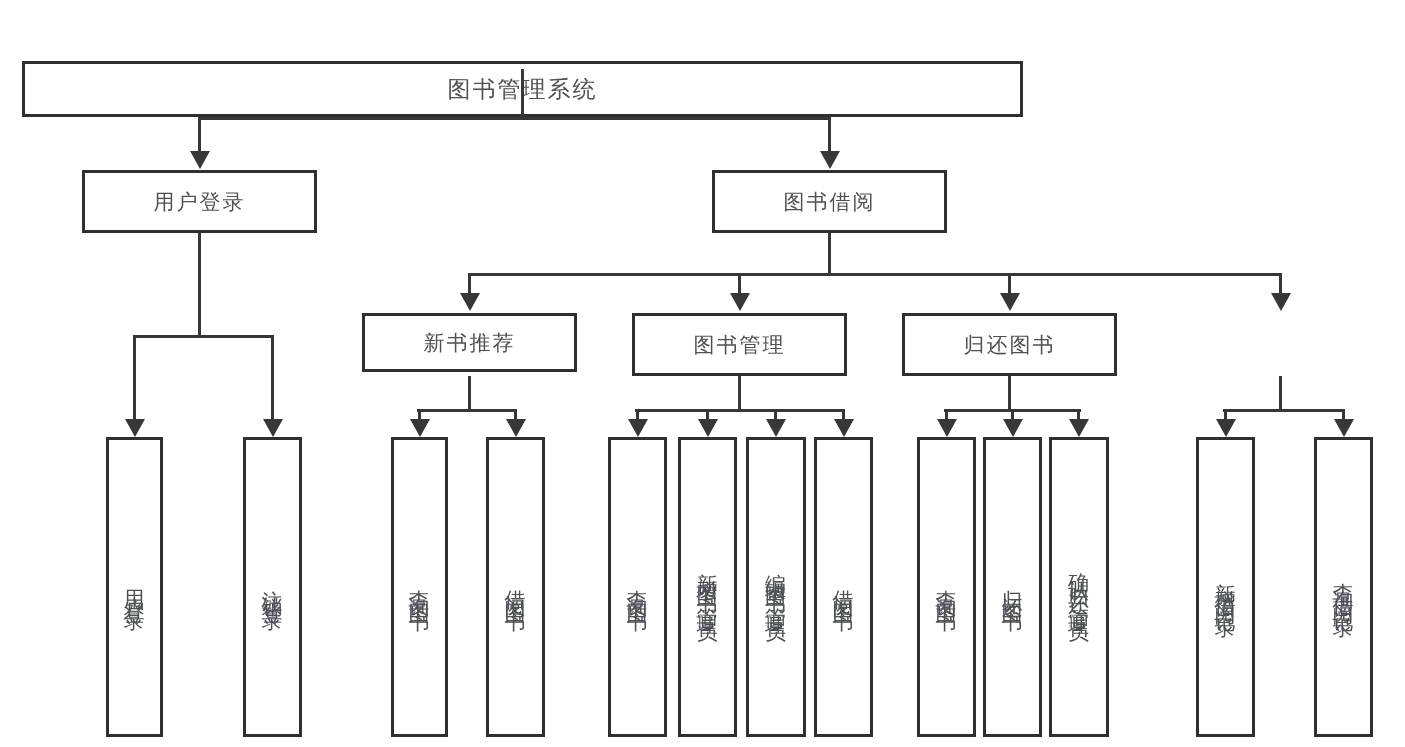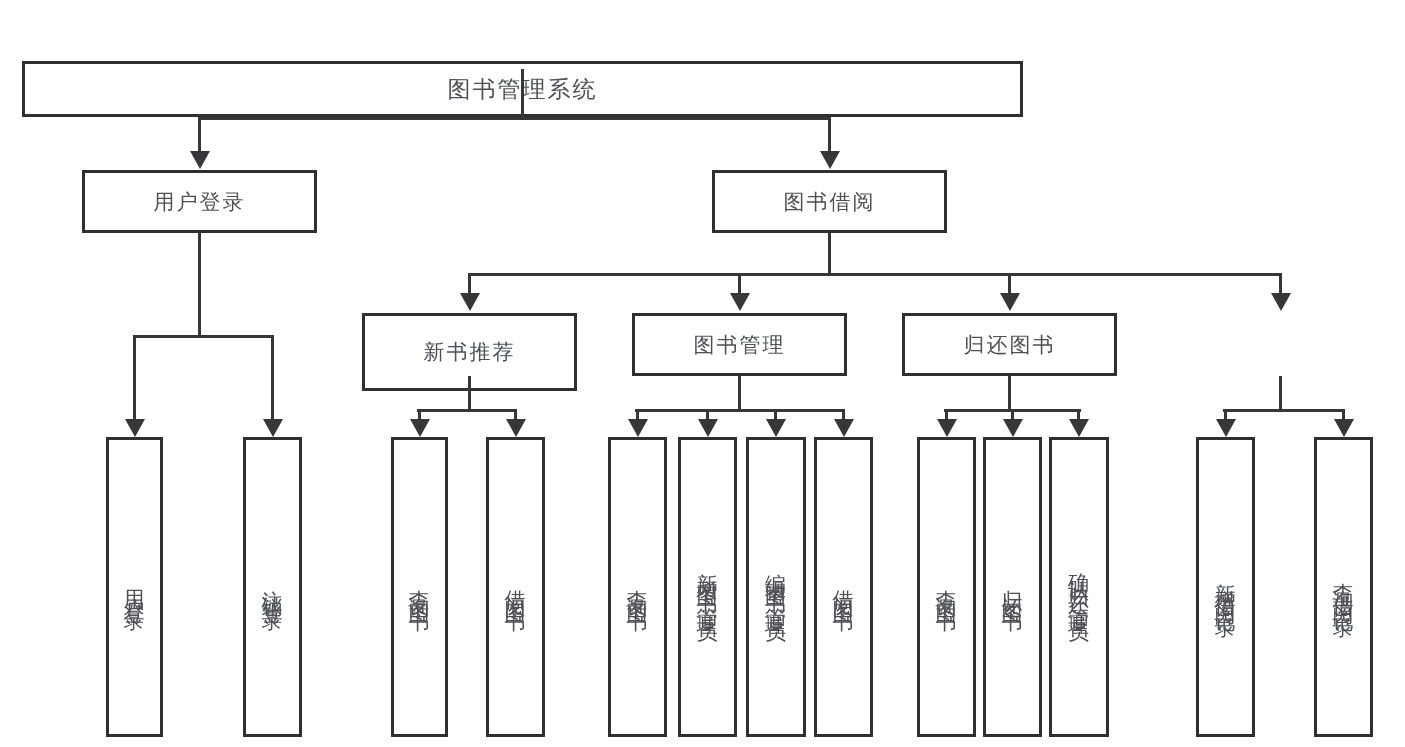--- a/index.html
+++ b/index.html
@@ -104,21 +104,21 @@
   <div class="arrow" style="left:133px; top:335px; height:84px;"></div>
   <div class="arrow" style="left:271px; top:335px; height:84px;"></div>
 
   <div class="vline" style="left:828px; top:233px; height:42px;"></div>
   <div class="hline" style="left:468px; top:273px; width:814px;"></div>
   <div class="arrow" style="left:468px; top:273px; height:20px;"></div>
   <div class="arrow" style="left:738px; top:273px; height:20px;"></div>
   <div class="arrow" style="left:1008px; top:273px; height:20px;"></div>
   <div class="arrow" style="left:1279px; top:273px; height:20px;"></div>
 
-  <div class="node" style="left:362px; top:313px; width:215px; height:78px;">新书推荐</div>
+  <div class="node" style="left:362px; top:313px; width:215px; height:59px;">新书推荐</div>
   <div class="node" style="left:632px; top:313px; width:215px; height:63px;">图书管理</div>
   <div class="node" style="left:902px; top:313px; width:215px; height:63px;">归还图书</div>
 
   <div class="vline" style="left:468px; top:376px; height:35px;"></div>
   <div class="hline" style="left:417px; top:409px; width:100px;"></div>
   <div class="arrow" style="left:418px; top:409px; height:10px;"></div>
   <div class="arrow" style="left:514px; top:409px; height:10px;"></div>
 
   <div class="vline" style="left:738px; top:376px; height:35px;"></div>
   <div class="hline" style="left:635px; top:409px; width:210px;"></div>

